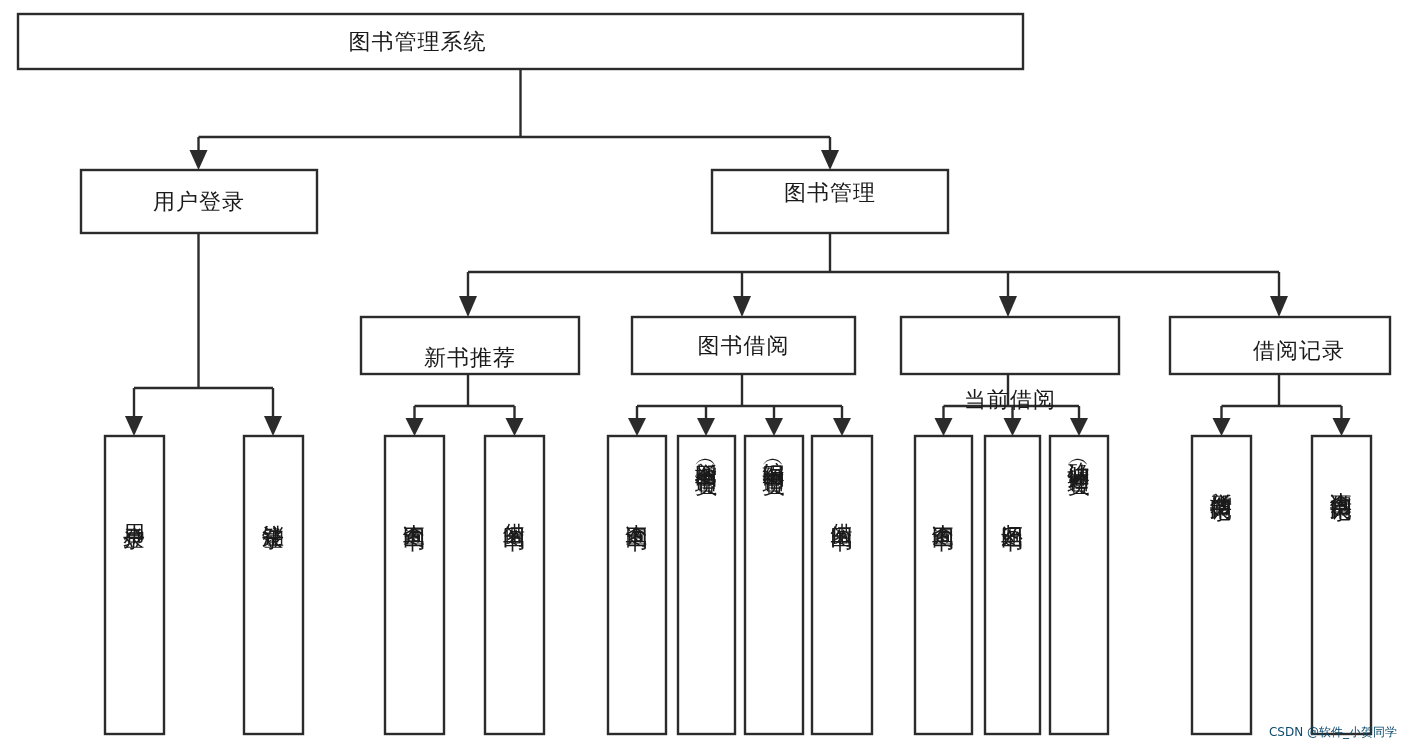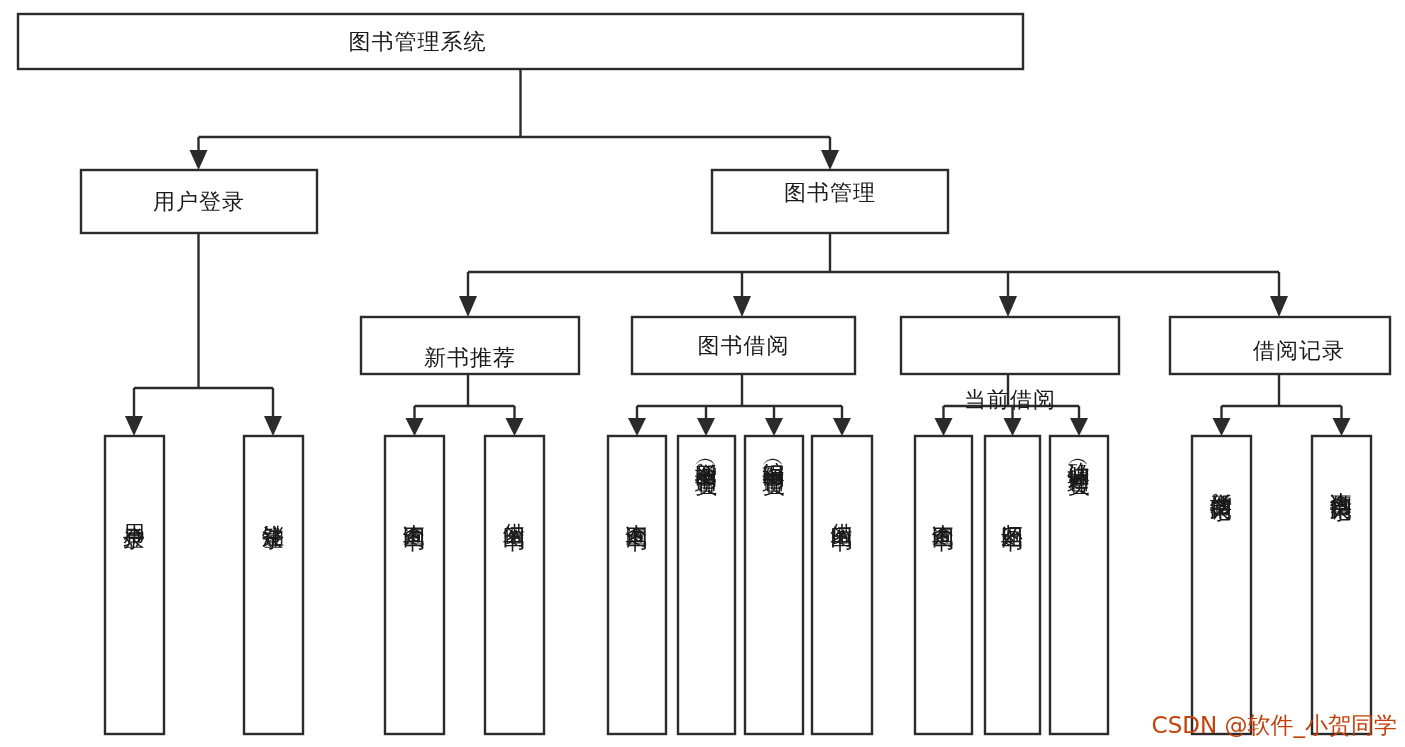--- a/index.html
+++ b/index.html
@@ -72,22 +72,22 @@
     font-size: 22px;
     color: #1a1a1a;
     letter-spacing: 1px;
     white-space: nowrap;
   }
   .watermark {
     position: absolute;
     right: 8px;
     bottom: 6px;
     font-family: "DejaVu Sans", "Liberation Sans", sans-serif;
-    font-size: 23px;
-    color: #c2410c;
+    font-size: 12px;
+    color: #0c4a6e;
     white-space: nowrap;
     pointer-events: none;
   }
 </style>
 </head>
 <body>
 
 <div id="diagram-root">
 
   <svg class="diagram-canvas" viewBox="0 0 1405 747">

